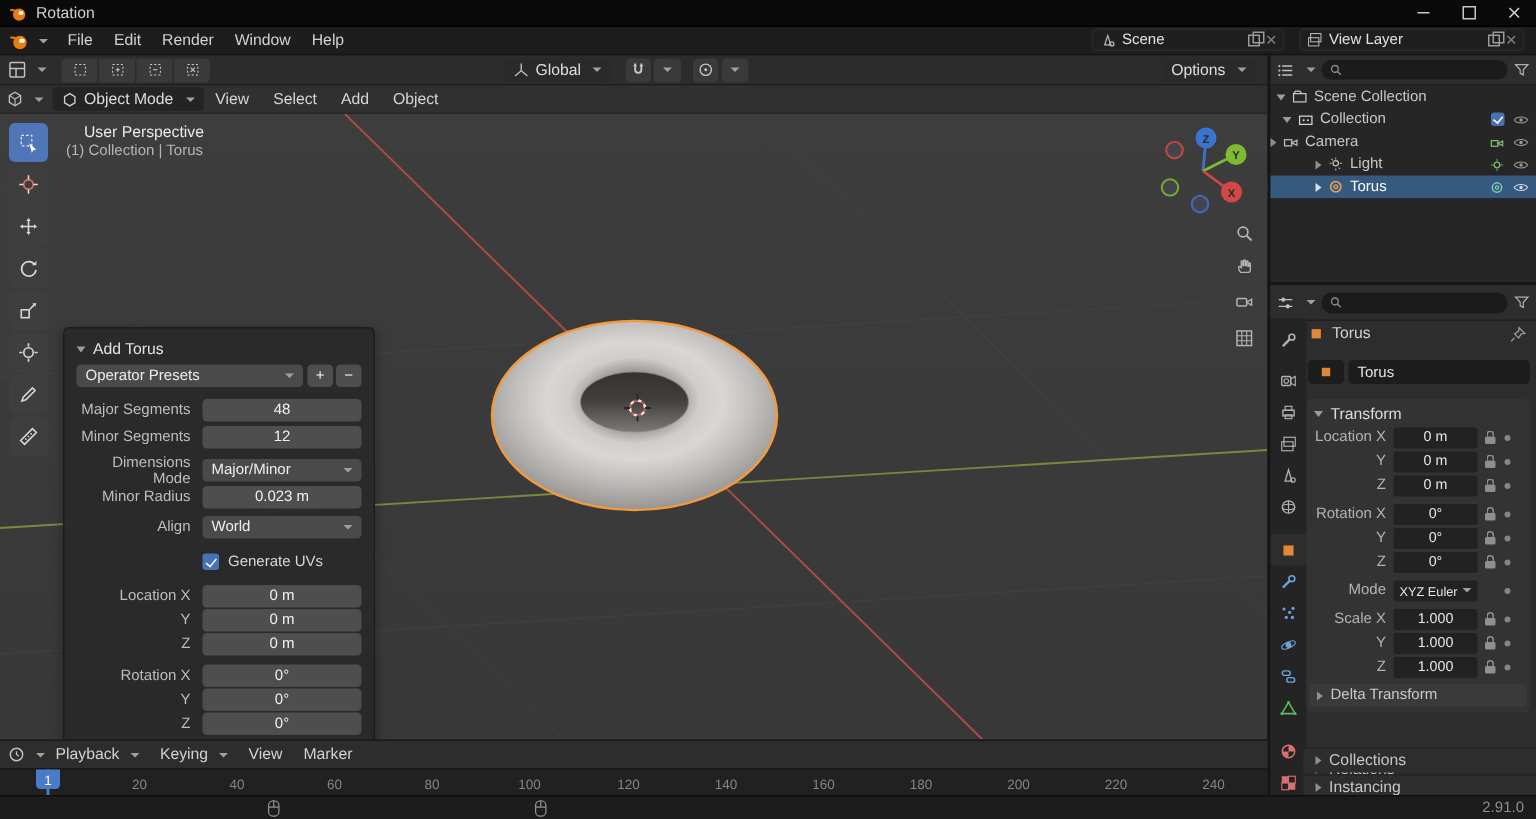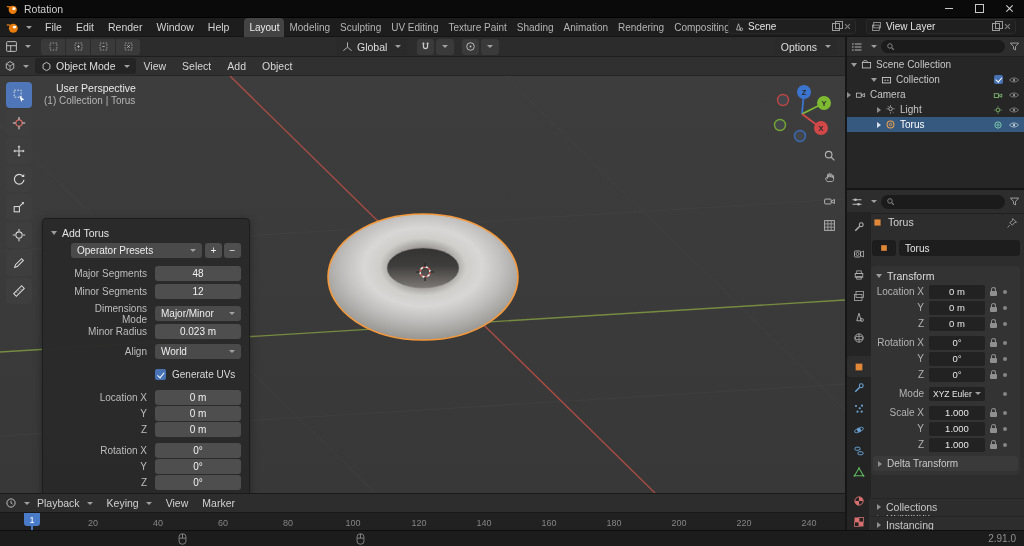--- a/index.html
+++ b/index.html
@@ -51,21 +51,21 @@
   .vp-label1{color:#e9e9e9;font-size:10.5px;}
   .vp-label2{color:#b5b5b5;font-size:10px;}
   
   .tool-btn{width:26px;height:26px;background:#3e3e3e;border-radius:4px;margin-bottom:2px;display:flex;align-items:center;justify-content:center;}
   .tool-btn.active{background:#4f76b8;}
   
   .side-btn{width:18px;height:18px;display:flex;align-items:center;justify-content:center;opacity:.85;}
   
   .op-panel{left:48px;top:218px;width:208px;background:rgba(41,41,41,.97);border:1px solid #1c1c1c;border-radius:4px;padding:5px 8px 8px 8px;box-sizing:border-box;box-shadow:0 2px 8px rgba(0,0,0,.35);}
   .op-title{display:flex;align-items:center;gap:5px;height:17px;color:#e4e4e4;font-size:10.5px;}
-  .op-row{display:flex;align-items:center;height:15px;margin-top:3px;margin-left:20px;}
+  .op-row{display:flex;align-items:center;height:15px;margin-top:3px;}
   .op-label{width:84px;text-align:right;padding-right:8px;color:#bdbdbd;font-size:10px;flex:0 0 auto;box-sizing:border-box;}
   .op-field{flex:1;height:15px;background:#4e4e4e;border-radius:3px;display:flex;align-items:center;justify-content:center;color:#f1f1f1;font-size:10px;}
   .op-dd{flex:1;height:15px;background:#4a4a4a;border-radius:3px;display:flex;align-items:center;color:#eee;font-size:10px;padding:0 6px;justify-content:space-between;box-sizing:border-box;}
   .grp{margin-top:1px;}
   .cb{width:11px;height:11px;background:#4772b3;border-radius:2px;position:relative;flex:0 0 auto;}
   .cb:after{content:"";position:absolute;left:3.5px;top:1.5px;width:3px;height:5.5px;border:solid #fff;border-width:0 1.5px 1.5px 0;transform:rotate(40deg);}
   
   .outliner{left:845px;top:37px;width:179px;height:151px;background:#262626;border-left:2px solid #161616;box-sizing:border-box;}
   .panel-hdr{height:20px;background:#2d2d2d;display:flex;align-items:center;border-bottom:1px solid #202020;box-sizing:border-box;padding:0 4px;gap:4px;}
   .search-pill{background:#1b1b1b;border-radius:8px;height:13px;flex:1;display:flex;align-items:center;padding:0 5px;gap:3px;}
@@ -133,33 +133,20 @@
           <ellipse cx="10.5" cy="7.5" rx="2.4" ry="1.8" fill="#fff"></ellipse>
           <path d="M1 5c3-.5 5.5.5 7.5 2.5" stroke="#e87d0d" stroke-width="1.6" fill="none"></path>
         </svg>
       <span class="dd-caret"></span>
     </div>
     <div class="menu-item">File</div>
     <div class="menu-item">Edit</div>
     <div class="menu-item">Render</div>
     <div class="menu-item">Window</div>
     <div class="menu-item">Help</div>
-    <div class="ws-tabs">
-      <div class="ws-tab active">Layout</div>
-      <div class="ws-tab">Modeling</div>
-      <div class="ws-tab">Sculpting</div>
-      <div class="ws-tab">UV Editing</div>
-      <div class="ws-tab">Texture Paint</div>
-      <div class="ws-tab">Shading</div>
-      <div class="ws-tab">Animation</div>
-      <div class="ws-tab">Rendering</div>
-      <div class="ws-tab">Compositing</div>
-      <div class="ws-tab">Scripting</div>
-      <div class="ws-add">+</div>
-    </div>
     <div class="abs tb-pill" style="left:728px;top:1px;width:128px">
       <svg width="11" height="11" viewBox="0 0 16 16">
           <path d="M5 13L8 4l3 9z" fill="none" stroke="#b9b9b9" stroke-width="1.2"></path>
           <circle cx="12" cy="12" r="2" fill="none" stroke="#b9b9b9" stroke-width="1.2"></circle>
         </svg>
       <span style="font-size:10px;color:#e2e2e2">Scene</span>
       <span style="margin-left:auto" class="mini-copy"></span>
       <span class="mini-x"></span>
     </div>
     <div class="abs tb-pill" style="left:866px;top:1px;width:150px">
@@ -553,21 +540,21 @@
     </div>
     <div>
       <div class="ol-row" style="padding-left:4px">
         <span class="tri-d" style="margin-right:4px"></span>
         <svg width="11" height="11" viewBox="0 0 16 16" style="margin-right:4px">
             <rect x="2" y="5" width="12" height="8" fill="none" stroke="#c8c8c8" stroke-width="1.2"></rect>
             <path d="M2 5l2-2.5h4L10 5" fill="none" stroke="#c8c8c8" stroke-width="1.2"></path>
           </svg>
         <span>Scene Collection</span>
       </div>
-      <div class="ol-row" style="padding-left:24px">
+      <div class="ol-row" style="padding-left:8px">
         <span class="tri-d" style="margin-right:4px"></span>
         <svg width="11" height="11" viewBox="0 0 16 16" style="margin-right:4px">
             <rect x="2" y="5" width="12" height="8" fill="none" stroke="#d8d8d8" stroke-width="1.2"></rect>
             <circle cx="6" cy="9" r="1" fill="#d8d8d8"></circle>
             <circle cx="10" cy="9" r="1" fill="#d8d8d8"></circle>
           </svg>
         <span>Collection</span>
         <span class="ol-right">
           <span class="cb-s"></span>
           <svg width="12" height="12" viewBox="0 0 16 16">

